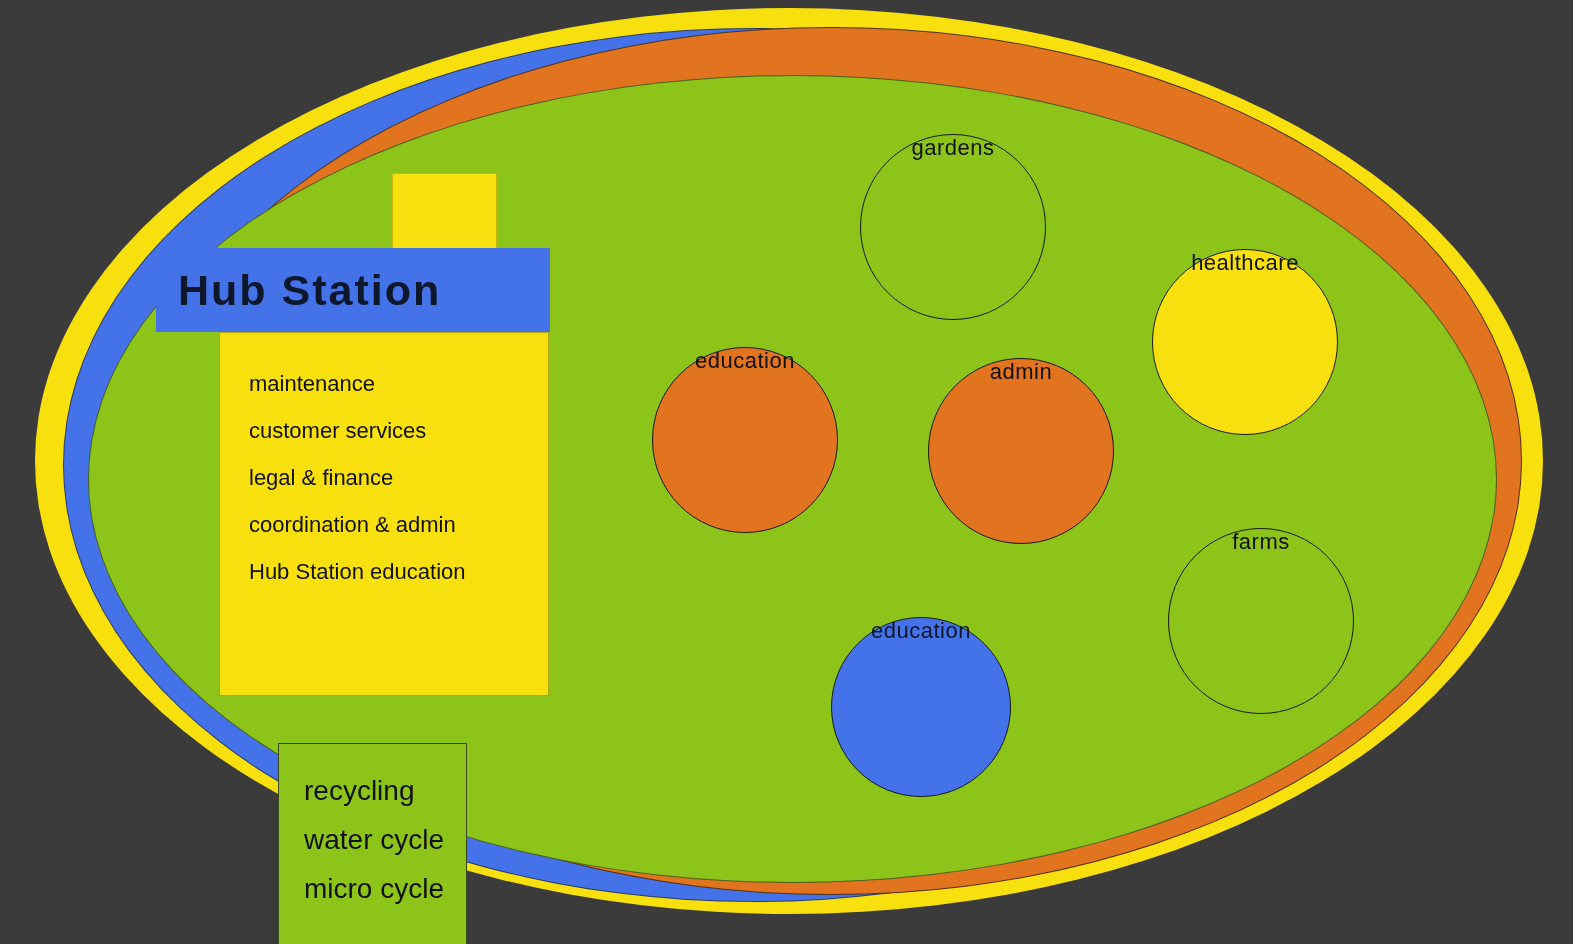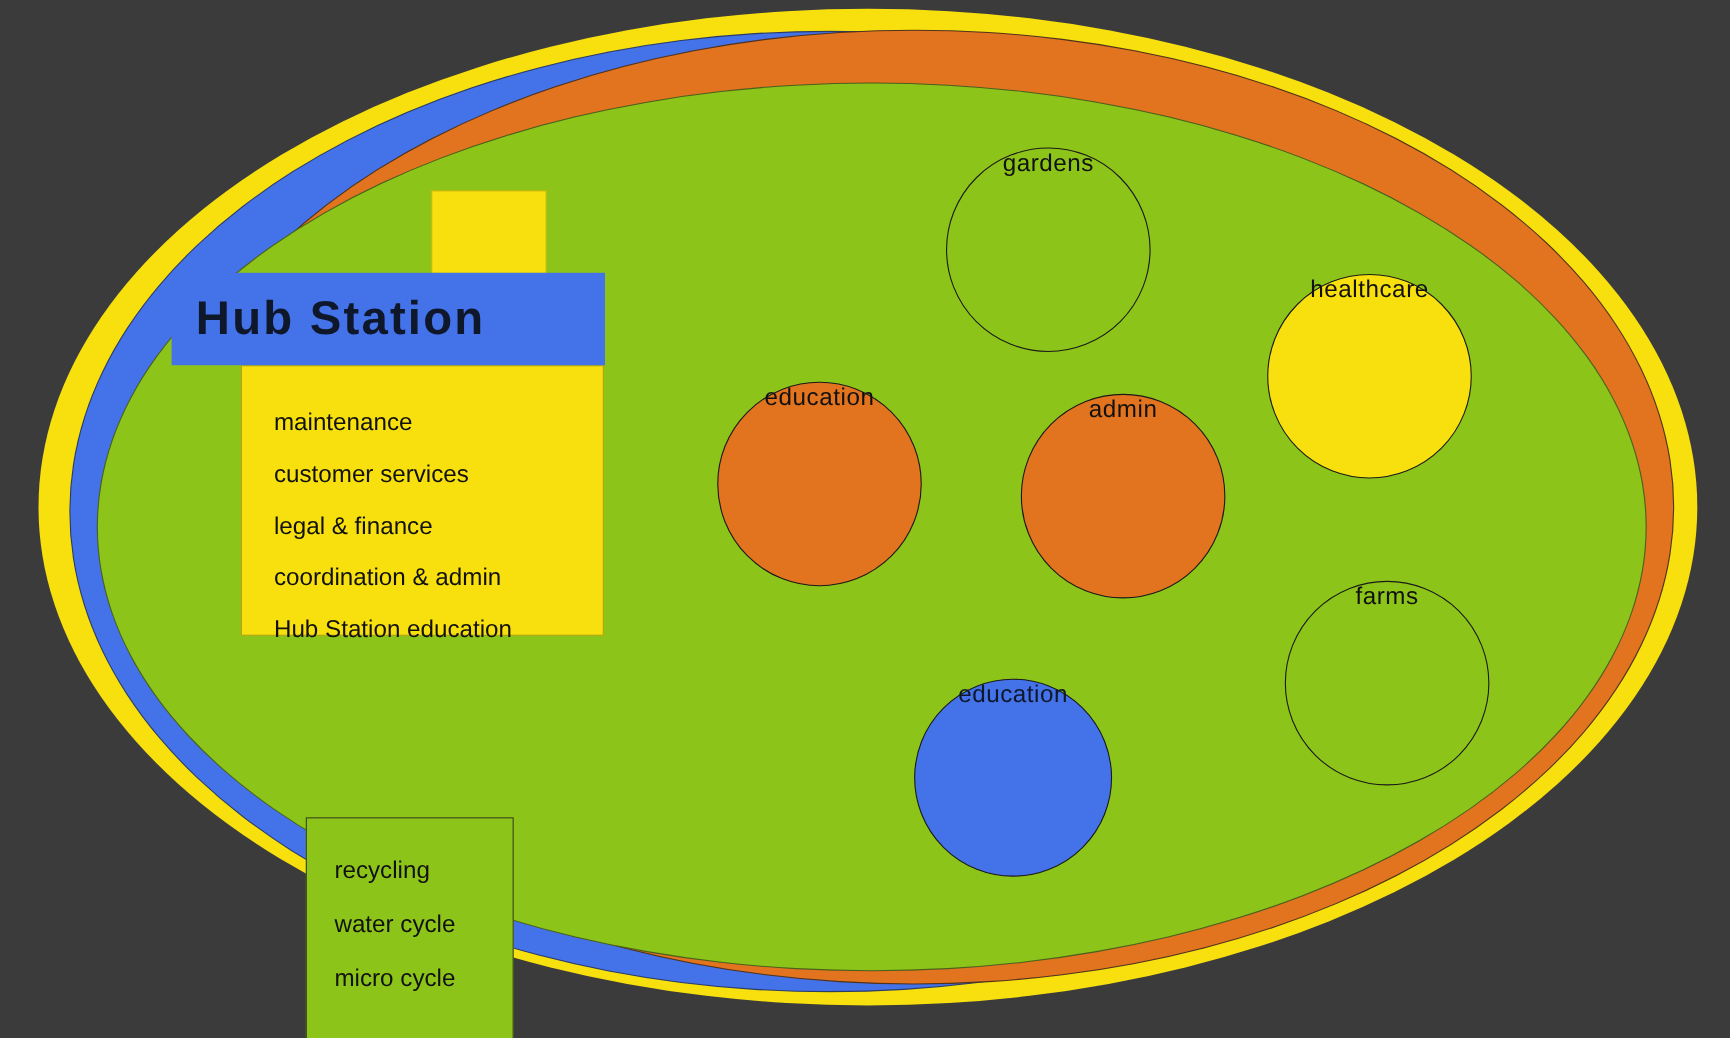--- a/index.html
+++ b/index.html
@@ -90,21 +90,21 @@
     color: #0f172a;
     font-size: 43px;
     font-weight: bold;
     letter-spacing: 2px;
     padding-left: 22px;
     white-space: nowrap;
   }
   .hub-services {
     position: absolute;
     left: 219px; top: 332px;
-    width: 330px; height: 246px;
+    width: 330px; height: 364px;
     background: #F7E00E;
     border: 1px solid rgba(90,90,20,0.45);
     box-sizing: border-box;
     z-index: 5;
     padding: 40px 16px 0 29px;
   }
   .hub-services .list-item {
     font-size: 22px;
     line-height: 22px;
     color: #111;
@@ -115,21 +115,21 @@
     position: absolute;
     left: 278px; top: 743px;
     width: 189px; height: 240px;
     background: #8DC41A;
     border: 1px solid rgba(30,30,30,0.75);
     box-sizing: border-box;
     z-index: 7;
     padding: 36px 0 0 25px;
   }
   .infra-box .list-item {
-    font-size: 22px;
+    font-size: 28px;
     line-height: 22px;
     color: #111;
     margin-bottom: 27px;
     white-space: nowrap;
   }
 </style>
 </head>
 <body>
 
 <div class="canvas">

